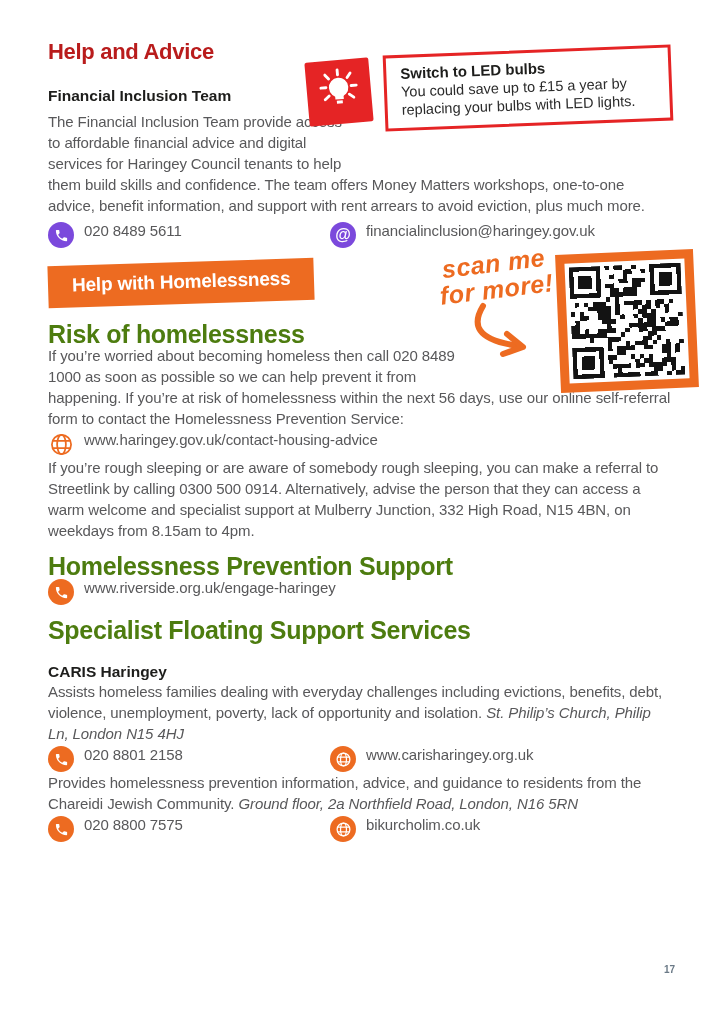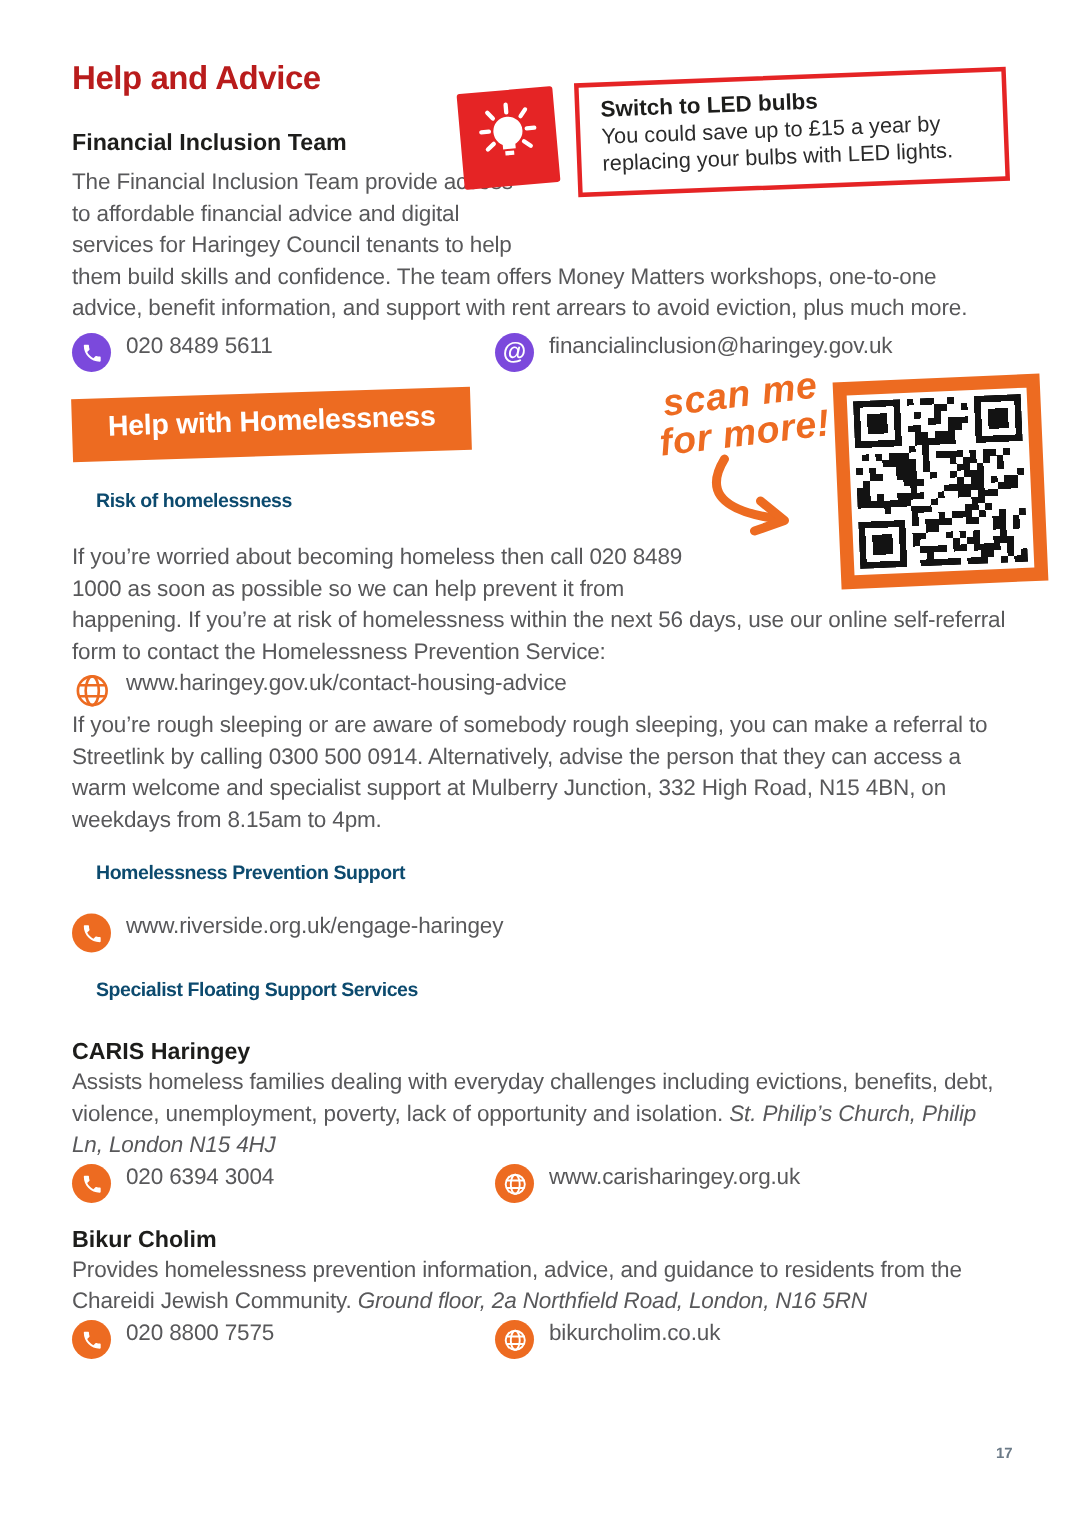--- a/index.html
+++ b/index.html
@@ -3,21 +3,21 @@
 <meta charset="utf-8">
 <style>
   html,body{margin:0;padding:0;background:#e9e9e9;}
   .page{
     position:relative;width:722px;height:1024px;background:#ffffff;
     font-family:"Liberation Sans",sans-serif;overflow:hidden;margin:0 auto;
     color:#58585a;
   }
   .content{position:absolute;left:48px;top:40px;width:624px;}
   h1{font-size:22px;line-height:24px;font-weight:bold;color:#b91c1c;margin:0 0 23px;letter-spacing:-0.3px;}
-  h2{font-size:13px;line-height:22px;font-weight:bold;color:#0c4a6e;margin:16px;letter-spacing:-0.3px;}
+  h2{font-size:25px;line-height:22px;font-weight:bold;color:#4d7c0f;margin:0;letter-spacing:-0.3px;}
   h3{font-size:15.5px;line-height:18px;font-weight:bold;color:#1d1d1b;margin:0;}
   p.body{font-size:15px;line-height:21px;color:#58585a;margin:0;letter-spacing:-0.1px;}
   p.body i{font-style:italic;}
   .spacer{float:right;}
   .sp-led{width:330px;height:46px;}
   .sp-qr{width:215px;height:22px;}
 
   
   .led-icon{
     position:absolute;left:259px;top:20px;width:64px;height:64px;background:#e52425;
@@ -166,35 +166,34 @@
     <h3 class="mt22" style="margin-top:22px;">CARIS Haringey</h3>
     <p class="body mt8"><span>Assists homeless families dealing with everyday challenges including evictions, benefits, debt, violence, unemployment, poverty, lack of opportunity and isolation. </span><i>St. Philip’s Church, Philip Ln, London N15 4HJ</i></p>
 
     <div class="contact-row row-tight">
       <div class="contact">
         <span class="ci orange">
           <svg width="15" height="15" viewBox="0 0 24 24" fill="#fff">
               <path d="M6.62 10.79c1.44 2.83 3.76 5.14 6.59 6.59l2.2-2.21c.27-.27.67-.36 1.02-.24 1.12.37 2.33.57 3.57.57.55 0 1 .45 1 1V20c0 .55-.45 1-1 1-9.39 0-17-7.61-17-17 0-.55.45-1 1-1h3.5c.55 0 1 .45 1 1 0 1.25.2 2.45.57 3.57.11.35.03.74-.25 1.02l-2.2 2.2z"></path>
             </svg>
         </span>
-        <span class="ct">020 6394 3004</span>
+        <span class="ct">020 8801 2158</span>
       </div>
       <div class="contact col2">
         <span class="ci orange">
           <svg width="17" height="17" viewBox="0 0 24 24" fill="none" stroke="#fff" stroke-width="1.8">
             <circle cx="12" cy="12" r="9"></circle>
             <ellipse cx="12" cy="12" rx="4.2" ry="9"></ellipse>
             <path d="M3.4 8.5h17.2 M3.4 15.5h17.2"></path>
           </svg>
         </span>
         <span class="ct">www.carisharingey.org.uk</span>
       </div>
     </div>
 
-    <h3 class="mt16" style="margin-top:16px;">Bikur Cholim</h3>
     <p class="body mt8"><span>Provides homelessness prevention information, advice, and guidance to residents from the Chareidi Jewish Community. </span><i>Ground floor, 2a Northfield Road, London, N16 5RN</i></p>
 
     <div class="contact-row row-tight">
       <div class="contact">
         <span class="ci orange">
           <svg width="15" height="15" viewBox="0 0 24 24" fill="#fff">
               <path d="M6.62 10.79c1.44 2.83 3.76 5.14 6.59 6.59l2.2-2.21c.27-.27.67-.36 1.02-.24 1.12.37 2.33.57 3.57.57.55 0 1 .45 1 1V20c0 .55-.45 1-1 1-9.39 0-17-7.61-17-17 0-.55.45-1 1-1h3.5c.55 0 1 .45 1 1 0 1.25.2 2.45.57 3.57.11.35.03.74-.25 1.02l-2.2 2.2z"></path>
             </svg>
         </span>
         <span class="ct">020 8800 7575</span>

